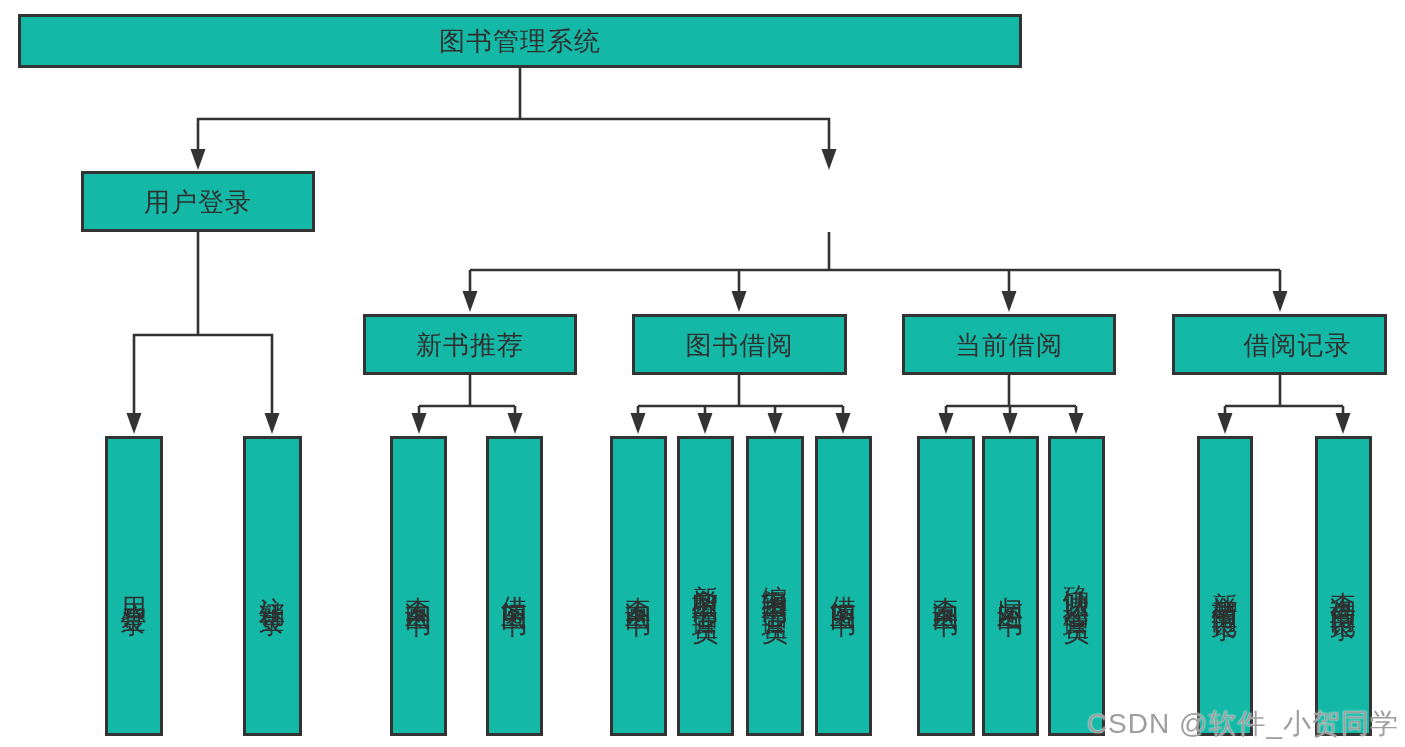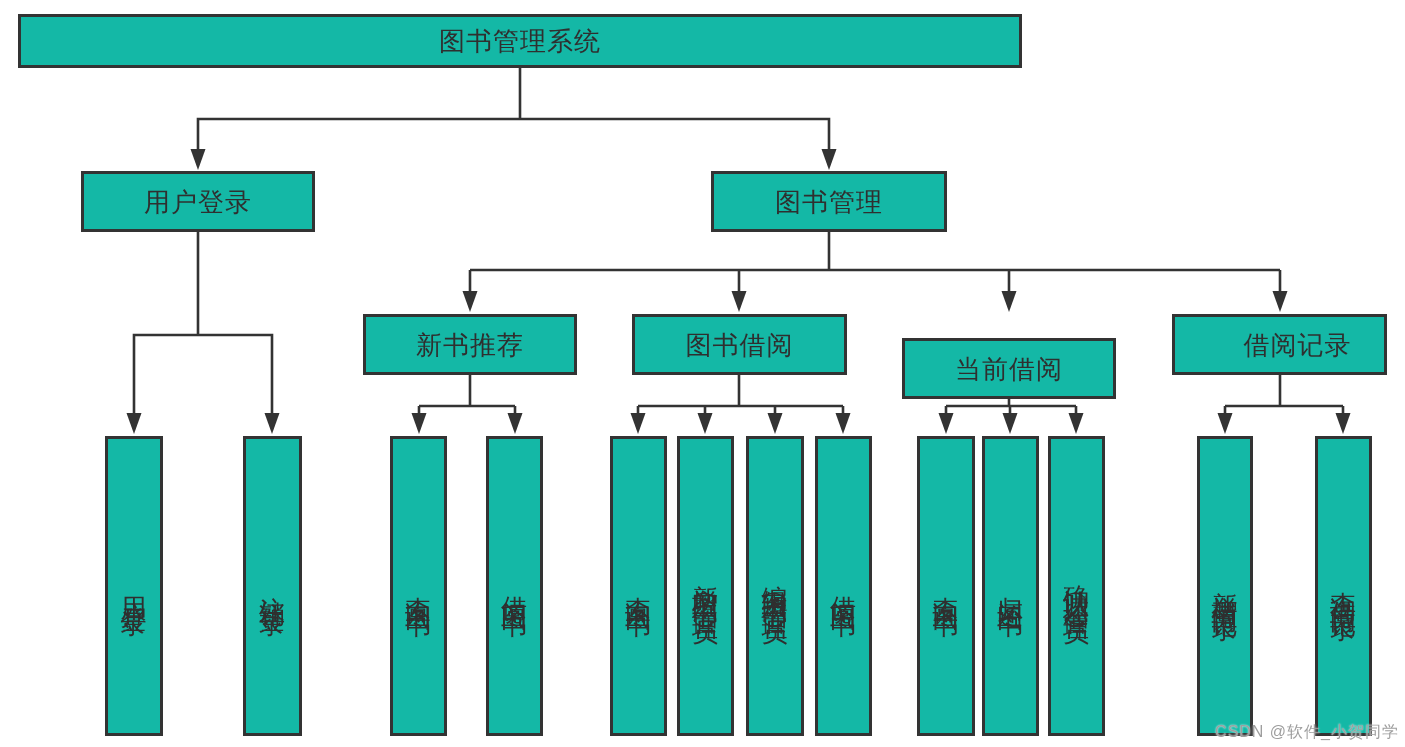--- a/index.html
+++ b/index.html
@@ -38,21 +38,21 @@
     writing-mode: vertical-rl;
     text-orientation: mixed;
     font-size: 26px;
     letter-spacing: 5px;
     line-height: 1;
   }
   .watermark {
     position: absolute;
     right: 6px;
     bottom: 4px;
-    font-size: 16px;
+    font-size: 28px;
     color: #9e9e9e;
     text-shadow: 0 0 2px #ffffff;
     letter-spacing: 1px;
     white-space: nowrap;
   }
 </style>
 </head>
 <body>
 
 <div class="canvas">
@@ -107,31 +107,28 @@
     </g>
   </svg>
 
   <div class="node h" style="left:18px; top:14px; width:1004px; height:54px;">
     <span>图书管理系统</span>
   </div>
 
   <div class="node h" style="left:81px; top:171px; width:234px; height:61px;">
     <span>用户登录</span>
   </div>
-  <div class="node h" style="left:711px; top:171px; width:236px; height:61px;">
-    <span>图书管理</span>
-  </div>
 
   <div class="node h" style="left:632px; top:314px; width:215px; height:61px;">
     <span>图书借阅</span>
   </div>
   <div class="node h" style="left:363px; top:314px; width:214px; height:61px;">
     <span>新书推荐</span>
   </div>
-  <div class="node h" style="left:902px; top:314px; width:214px; height:61px;margin-top:24px;">
+  <div class="node h" style="left:902px; top:314px; width:214px; height:61px;">
     <span>当前借阅</span>
   </div>
   <div class="node h" style="left:1172px; top:314px; width:215px; height:61px;padding-left:36px;">
     <span>借阅记录</span>
   </div>
 
   <div class="node v" style="left:105px; top:436px; width:58px; height:300px;">
     <span>用户登录</span>
   </div>
   <div class="node v" style="left:243px; top:436px; width:59px; height:300px;">

